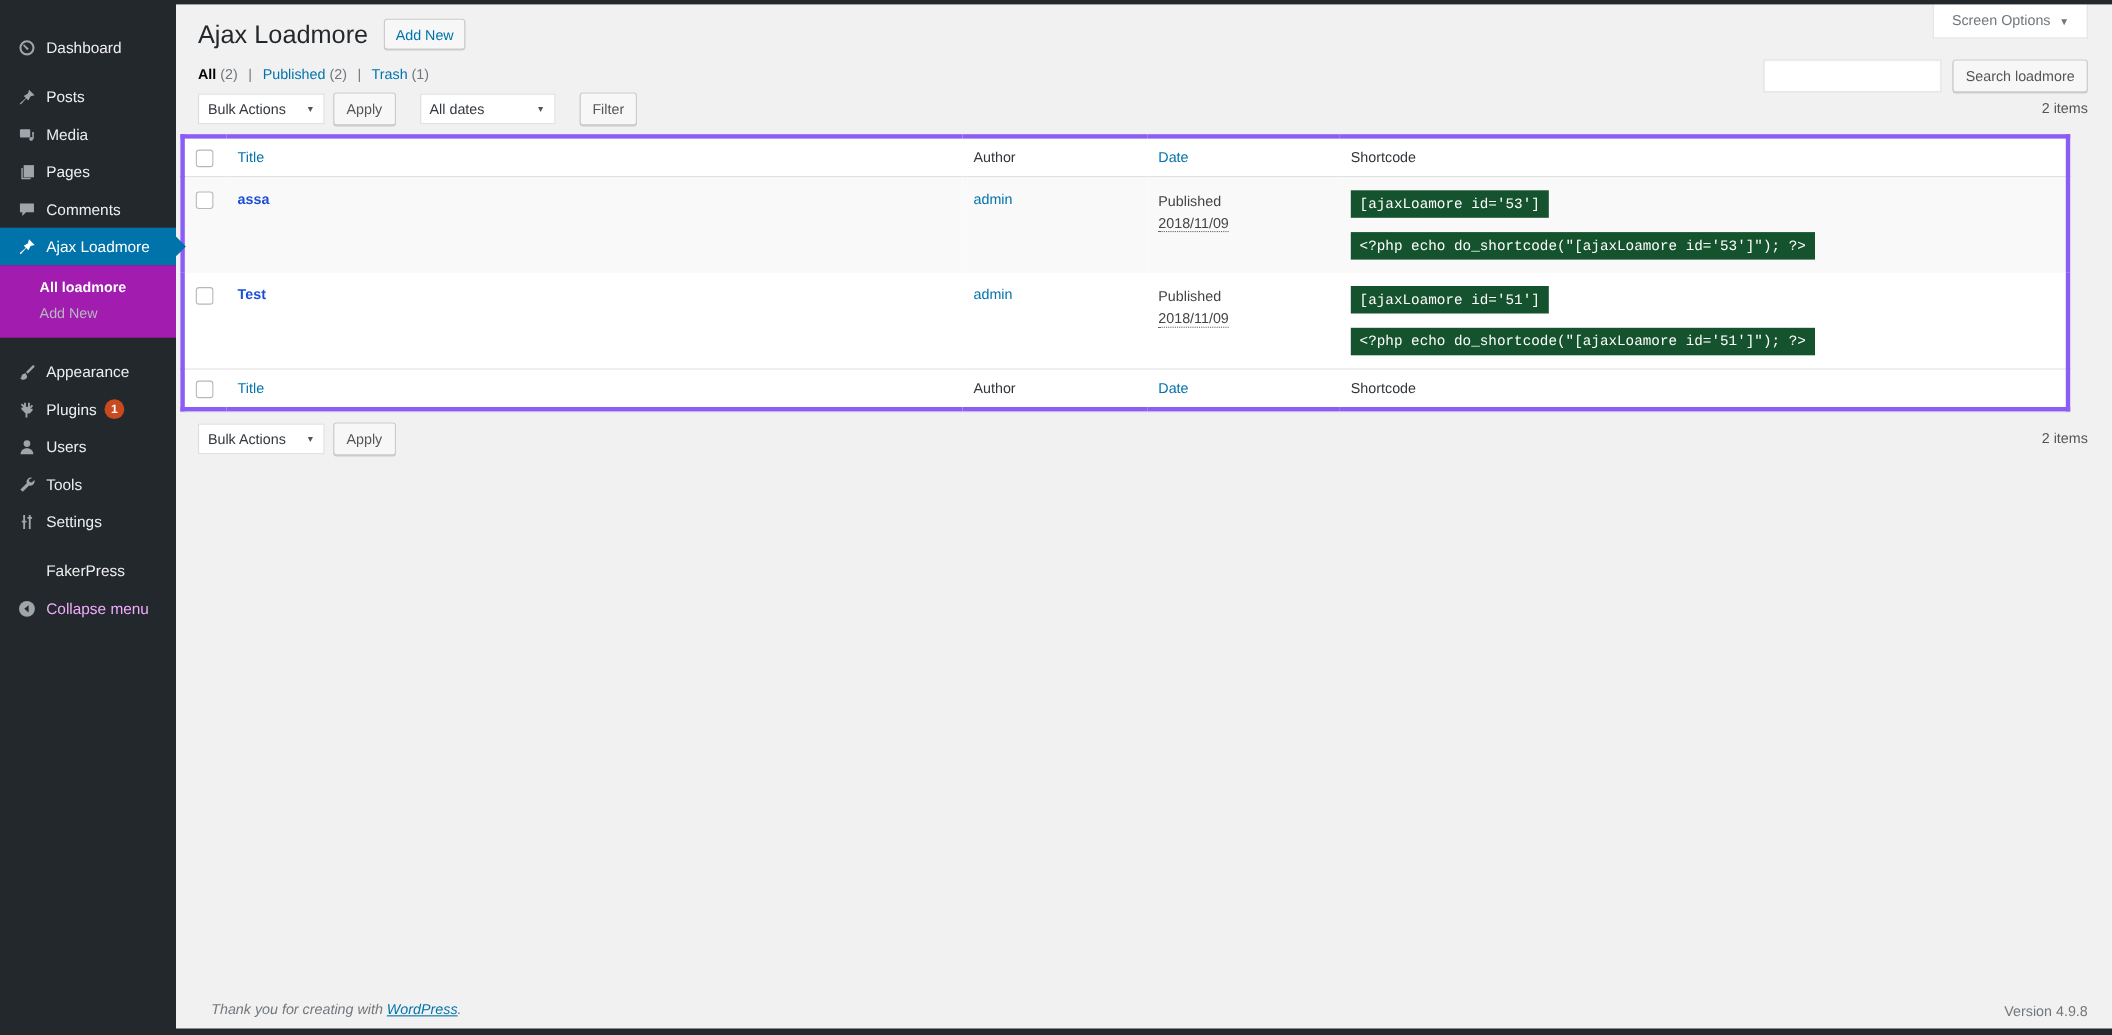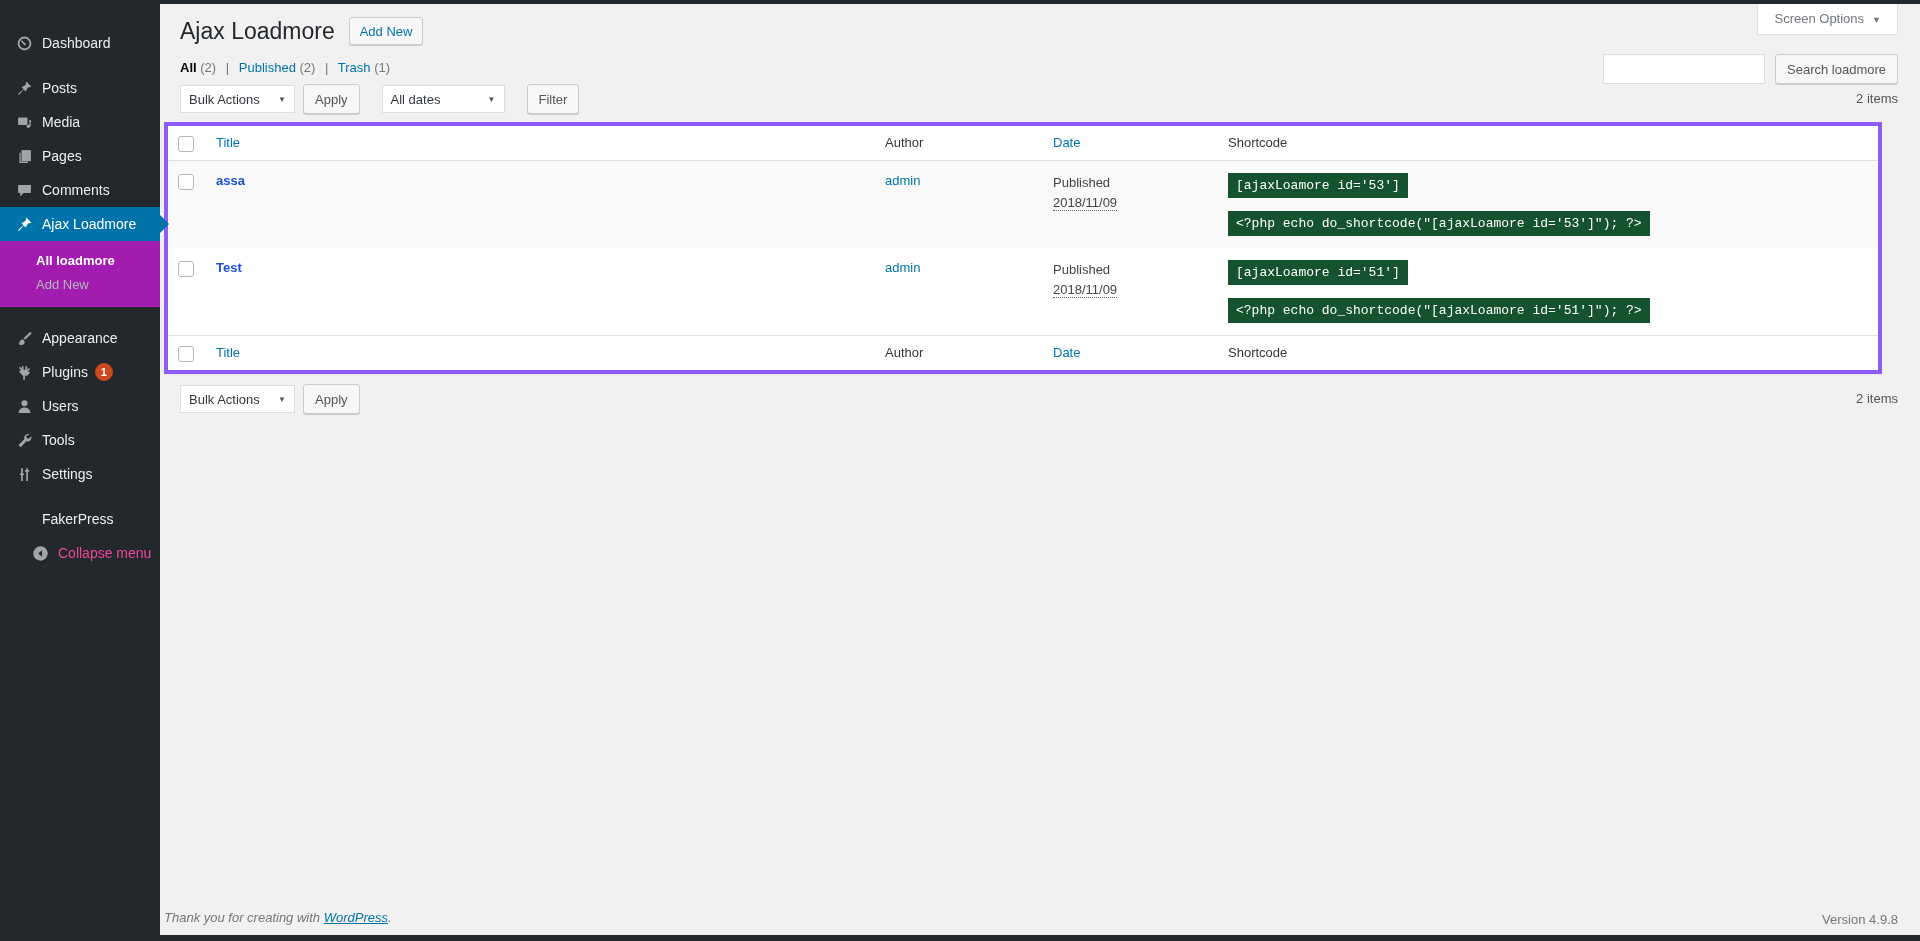--- a/index.html
+++ b/index.html
@@ -135,21 +135,21 @@
   .date-value { color: #444; border-bottom: 1px dotted #666; cursor: default; }
   .shortcode-box {
     display: inline-block; background: #14532d; color: #fff;
     font-family: "Liberation Mono", "DejaVu Sans Mono", monospace;
     font-size: 13px; padding: 4px 8px; white-space: nowrap; line-height: 17px;
   }
   .shortcode-line2 { margin-top: 13px; }
 
   
   .footer-thanks {
-    position: absolute; left: 4px; bottom: 10px;
+    position: absolute; left: 32px; bottom: 10px;
     font-style: italic; color: #72777c; font-size: 13px;
   }
   .footer-thanks a { color: #0073aa; text-decoration: underline; font-style: italic; cursor: pointer; }
   .footer-version { position: absolute; right: 22px; bottom: 8px; color: #72777c; font-size: 13px; }
 </style>
 </head>
 <body>
 
 <div class="top-strip"></div>
 
@@ -274,21 +274,21 @@
     <span>Settings</span>
   </div>
 
   <div class="menu-gap"></div>
 
   <div class="menu-item">
     <span class="no-icon-spacer"></span>
     <span>FakerPress</span>
   </div>
 
-  <div class="menu-item" style="color:#ec4899;margin-left:16px;">
+  <div class="menu-item" style="color:#f0abfc;">
     <span class="mi-icon">
       <svg viewBox="0 0 20 20">
           <circle cx="10" cy="10" r="8.5" fill="#a0a5aa"></circle>
           <path d="M11.8 6.2L7.2 10l4.6 3.8z" fill="#23282d"></path>
         </svg>
     </span>
     <span>Collapse menu</span>
   </div>
 
 </div>

